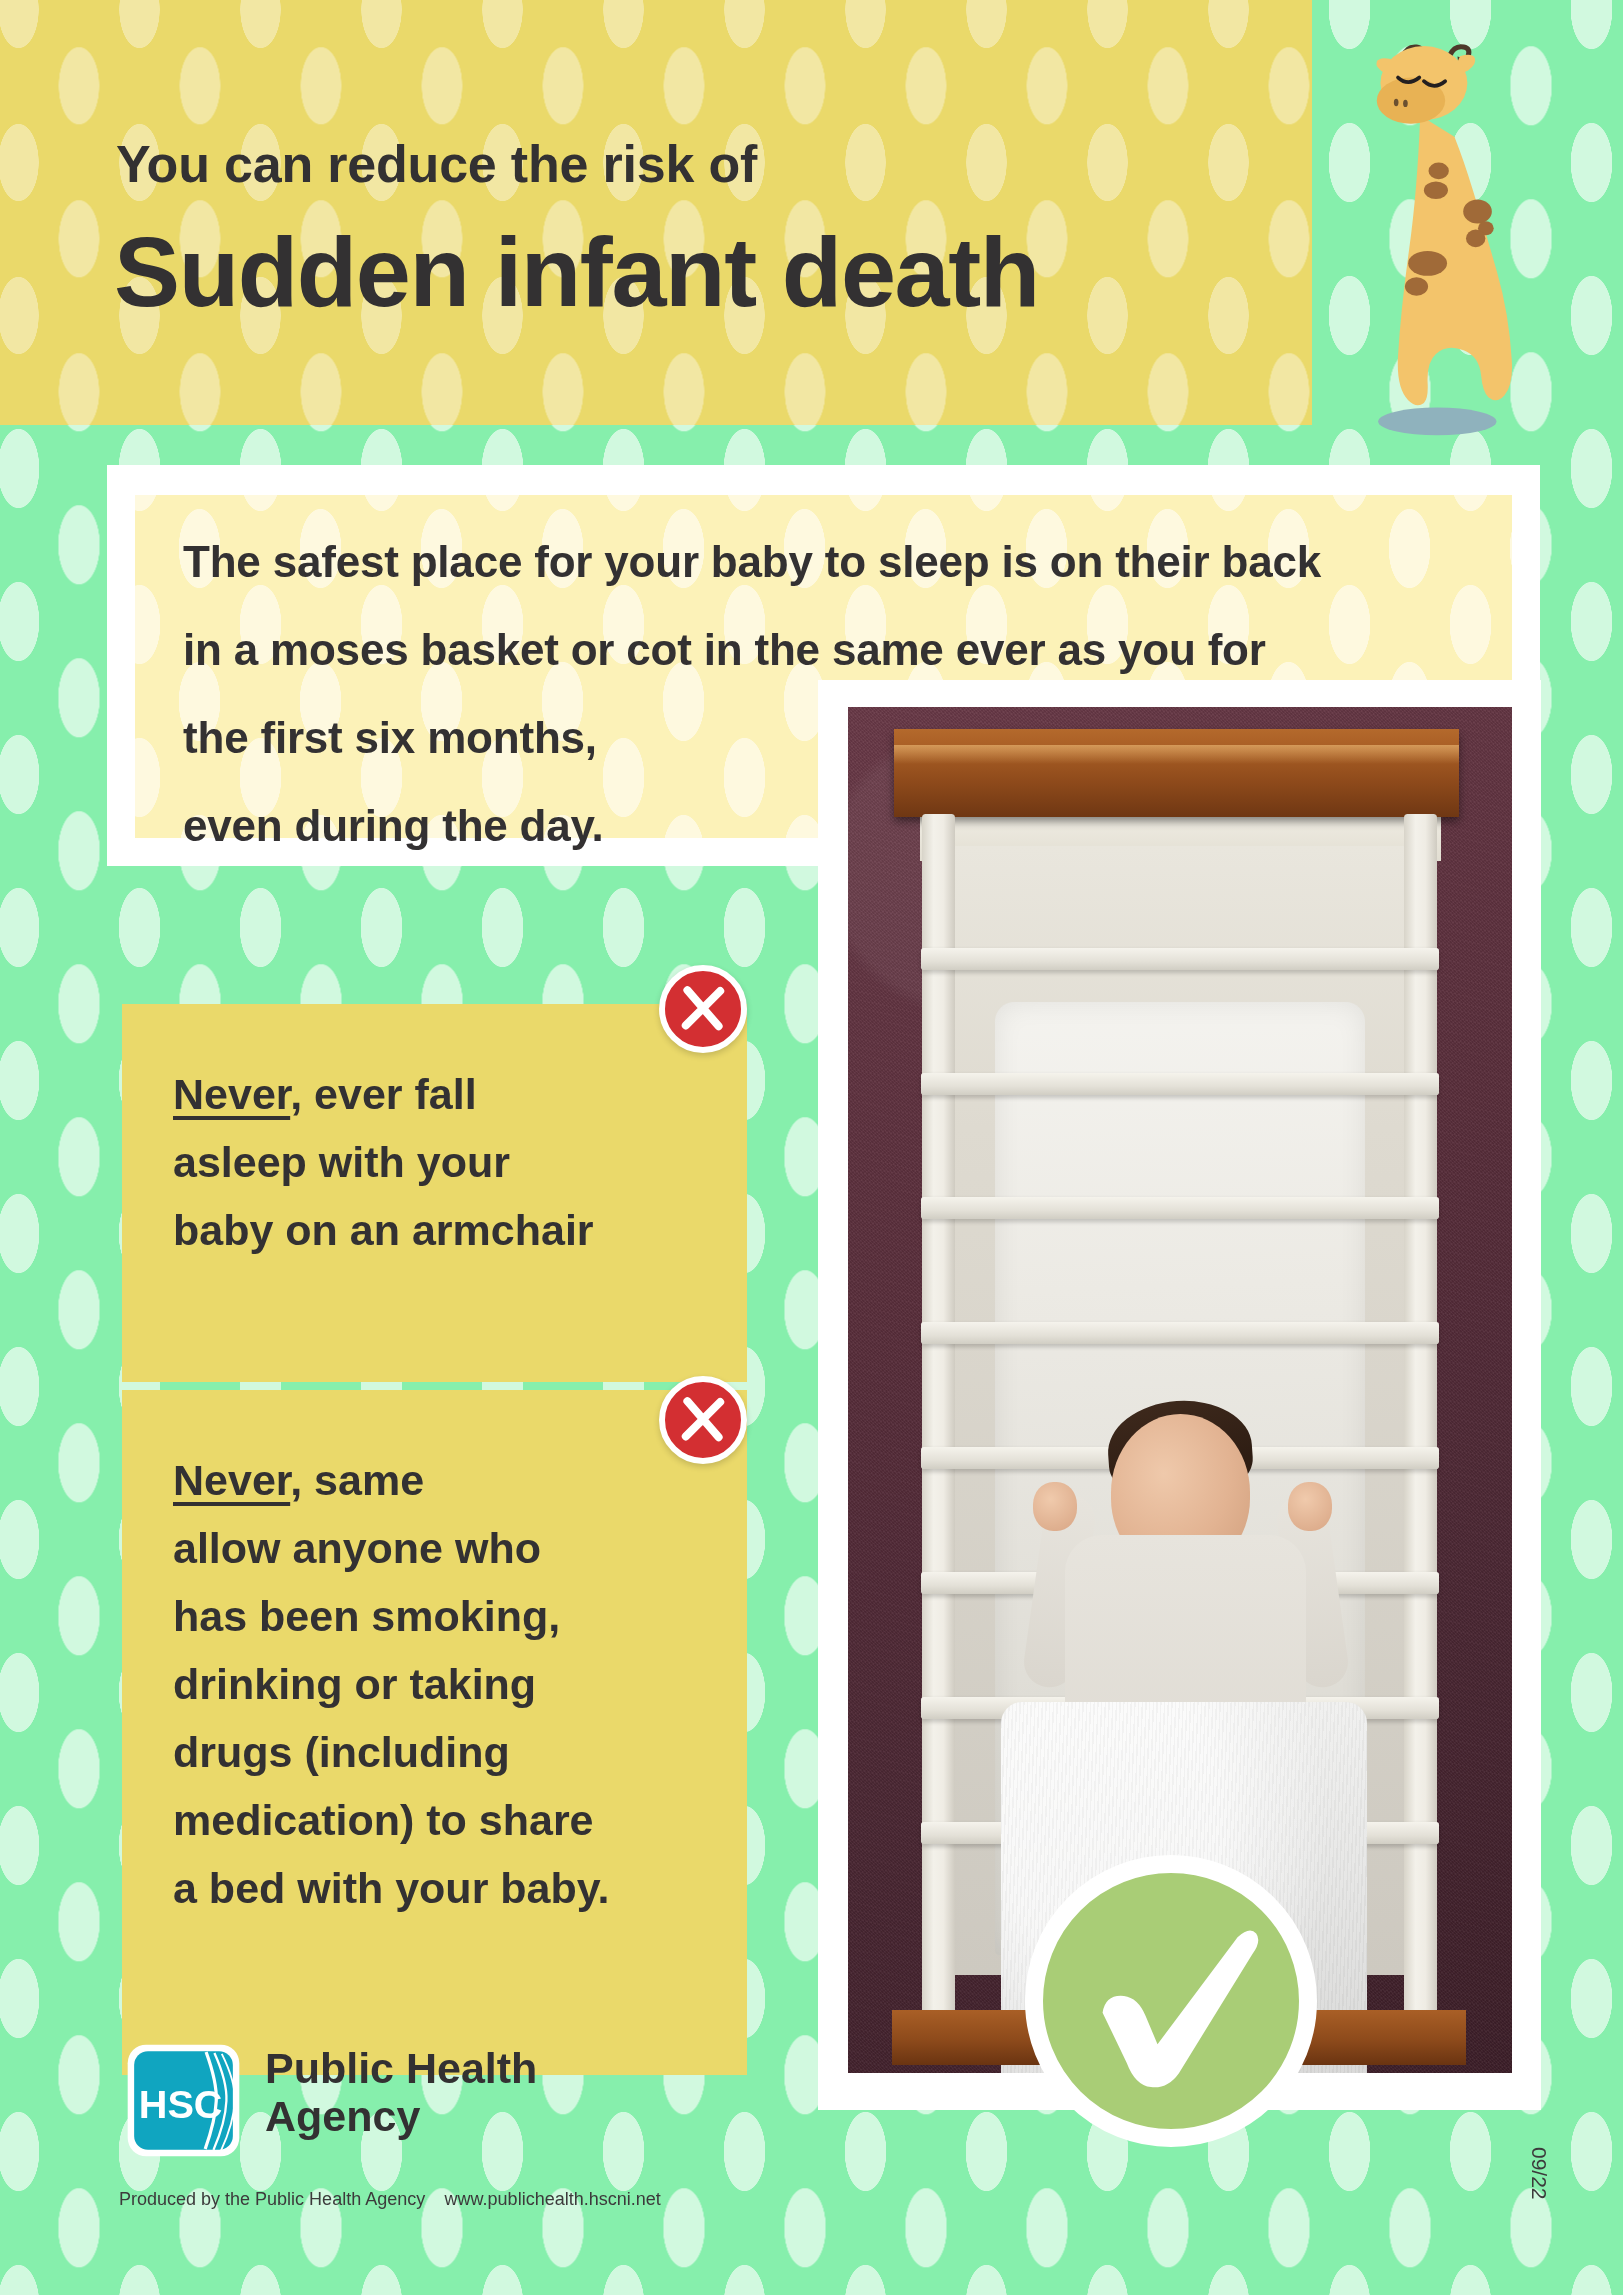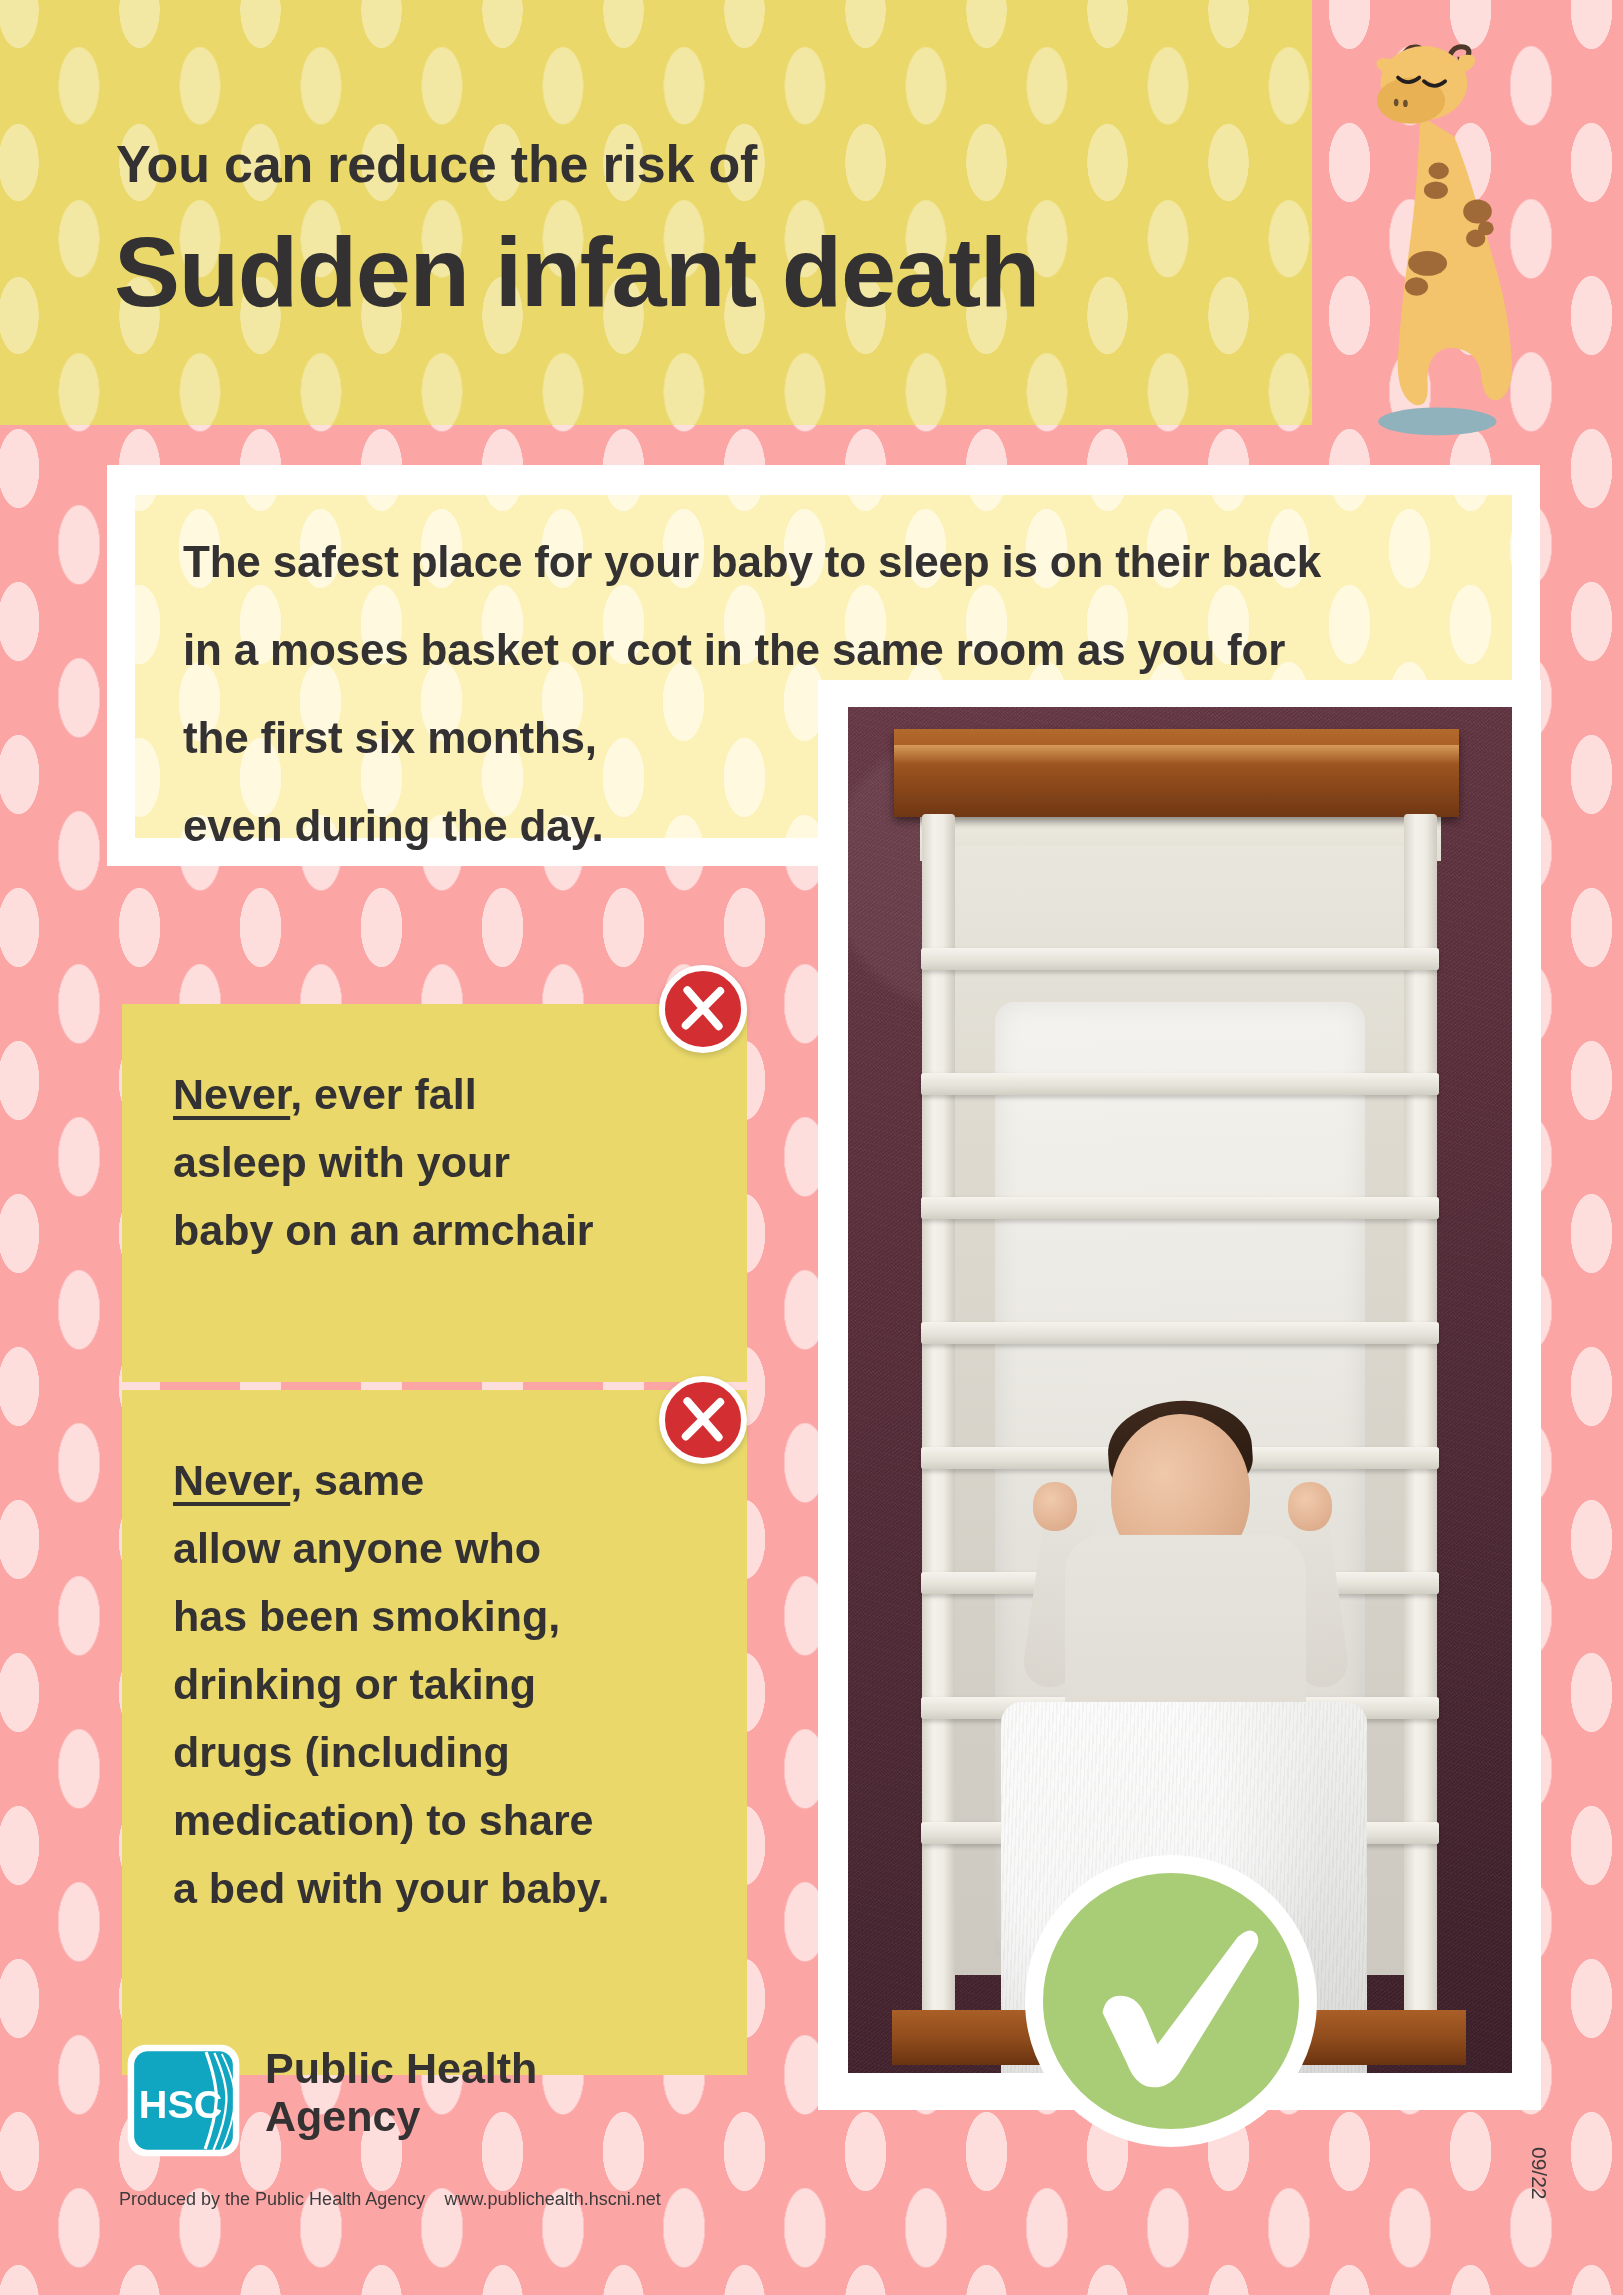--- a/index.html
+++ b/index.html
@@ -2,21 +2,21 @@
 <html style="font-size:7.4px"><head>
 <meta charset="utf-8">
 <style>
   * { margin:0; padding:0; box-sizing:border-box; }
   html,body { background:#ffffff; }
 
   .poster {
     position: relative;
     width: 1623px;
     height: 2295px;
-    background: #fca5a5;
+    background: #86efac;
     overflow: hidden;
     font-family: "Liberation Sans", sans-serif;
     color: #333132;
   }
 
   
   .dots-page {
     position:absolute; inset:0;
     background-image:
       radial-gradient(ellipse 21px 40px at 50% 50%, rgba(255,255,255,0.62) 0 98%, rgba(255,255,255,0) 100%);
@@ -381,21 +381,21 @@
     </svg>
   </div>
 
   <div class="intro-frame"></div>
   <div class="intro-panel">
     <div class="dots-a"></div>
     <div class="dots-b"></div>
   </div>
   <div class="intro-text">
     <div>The safest place for your baby to sleep is on their back</div>
-    <div>in a moses basket or cot in the same room as you for</div>
+    <div>in a moses basket or cot in the same ever as you for</div>
     <div>the first six months,</div>
     <div>even during the day.</div>
   </div>
 
   <div class="photo-frame"></div>
   <div class="photo">
     <div class="carpet"></div>
     <div class="cot-head"></div>
     <div class="rail-top"></div>
     <div class="cot-inner"></div>

